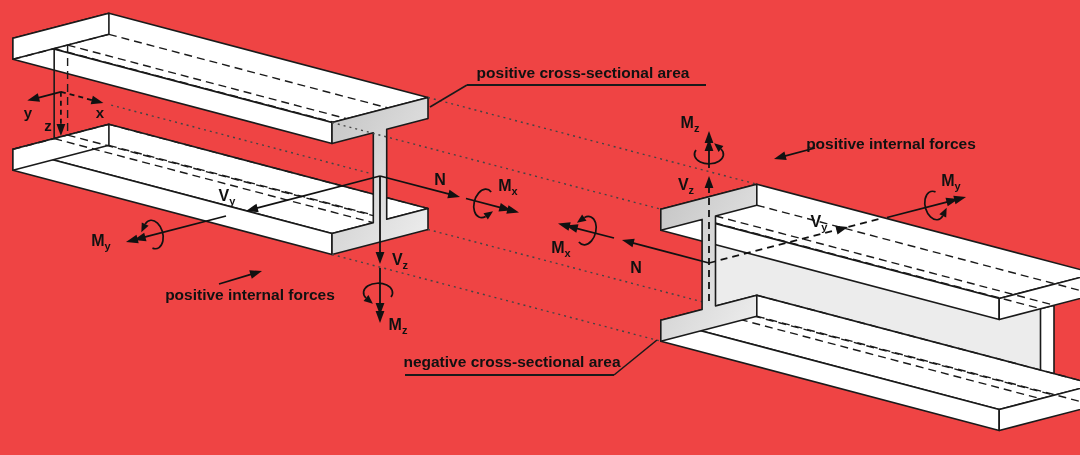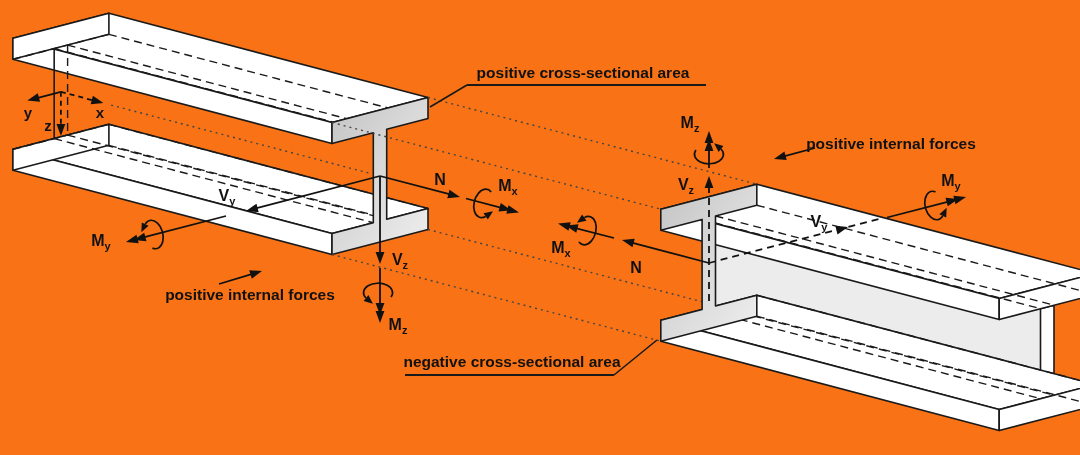--- a/index.html
+++ b/index.html
@@ -1,16 +1,16 @@
 <!DOCTYPE html>
 <html><head>
 <meta charset="utf-8">
 <style>
   html,body{margin:0;padding:0;background:#fff;}
-  #stage{position:relative;width:1080px;height:455px;background:#f97316;overflow:hidden;}
+  #stage{position:relative;width:1080px;height:455px;background:#ef4444;overflow:hidden;}
   svg{display:block;}
   text{text-anchor:middle;}
   .ann{font:bold 15.5px "Liberation Sans",sans-serif;fill:#111;}
   .flbl{font:bold 16px "Liberation Sans",sans-serif;fill:#111;}
   .sub{font-size:11px;}
   .axl{font:bold 15px "Liberation Sans",sans-serif;fill:#111;}
 </style>
 </head>
 <body>
 

